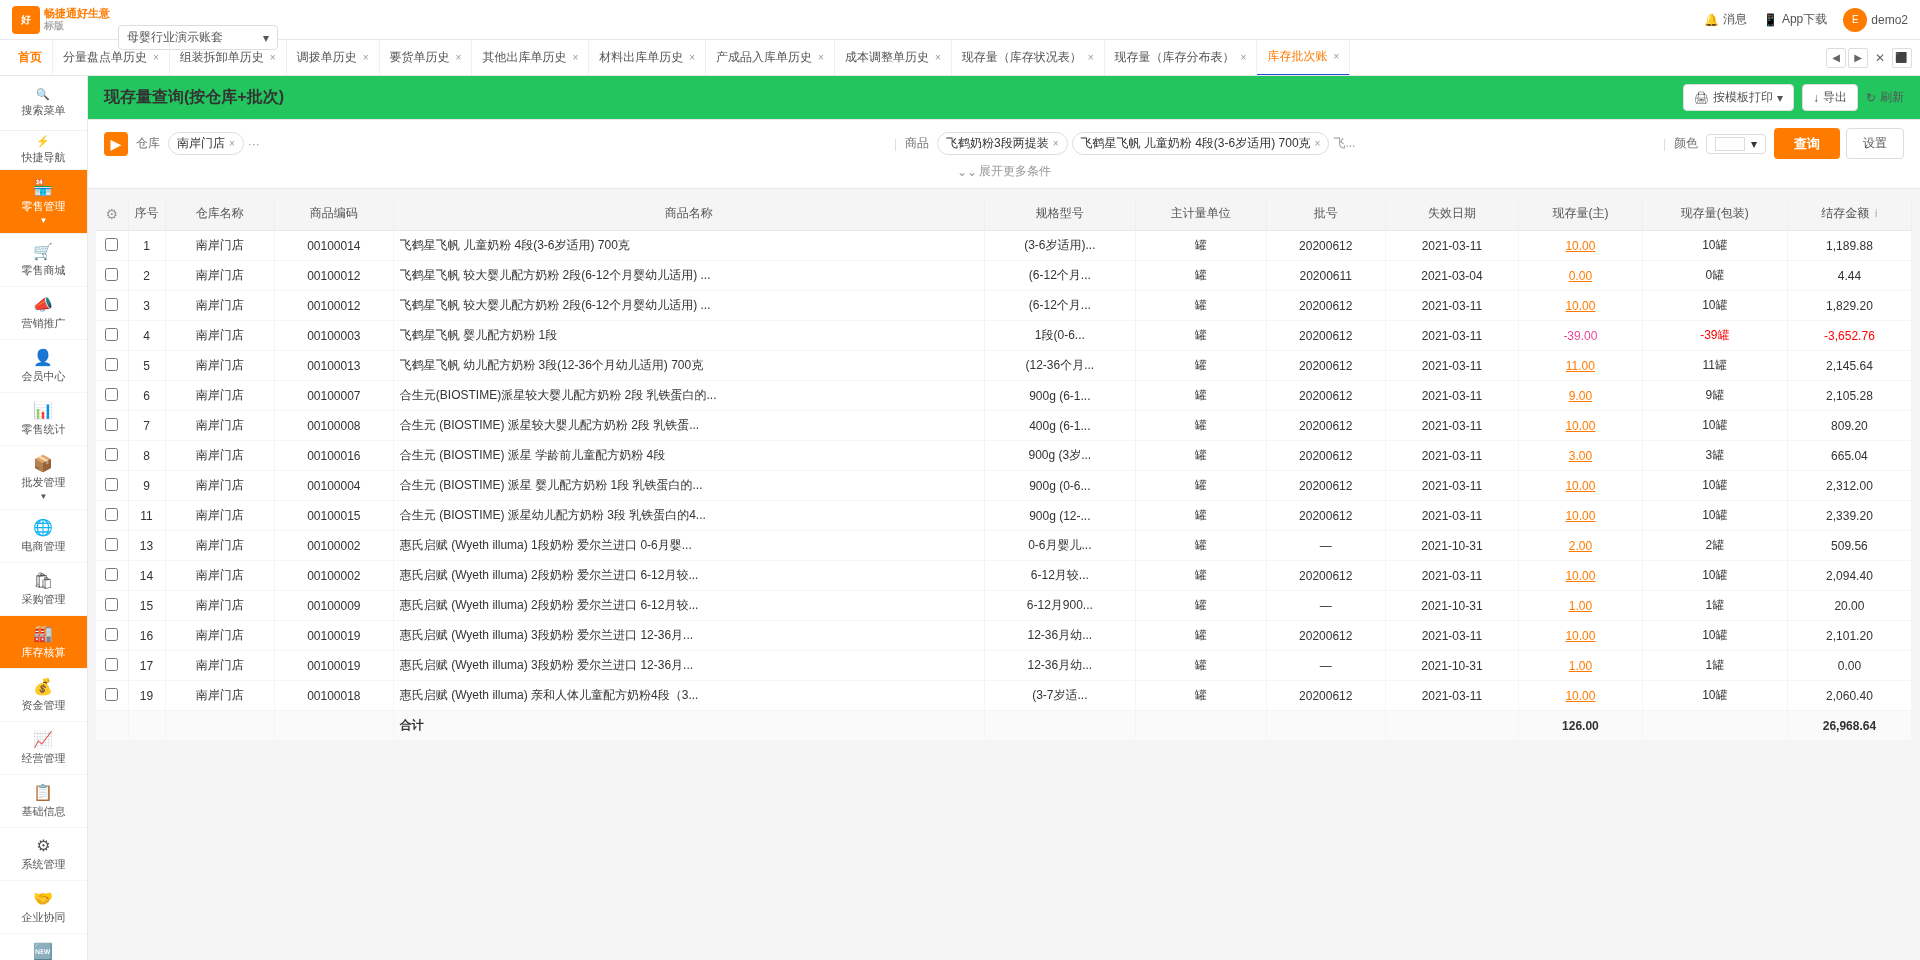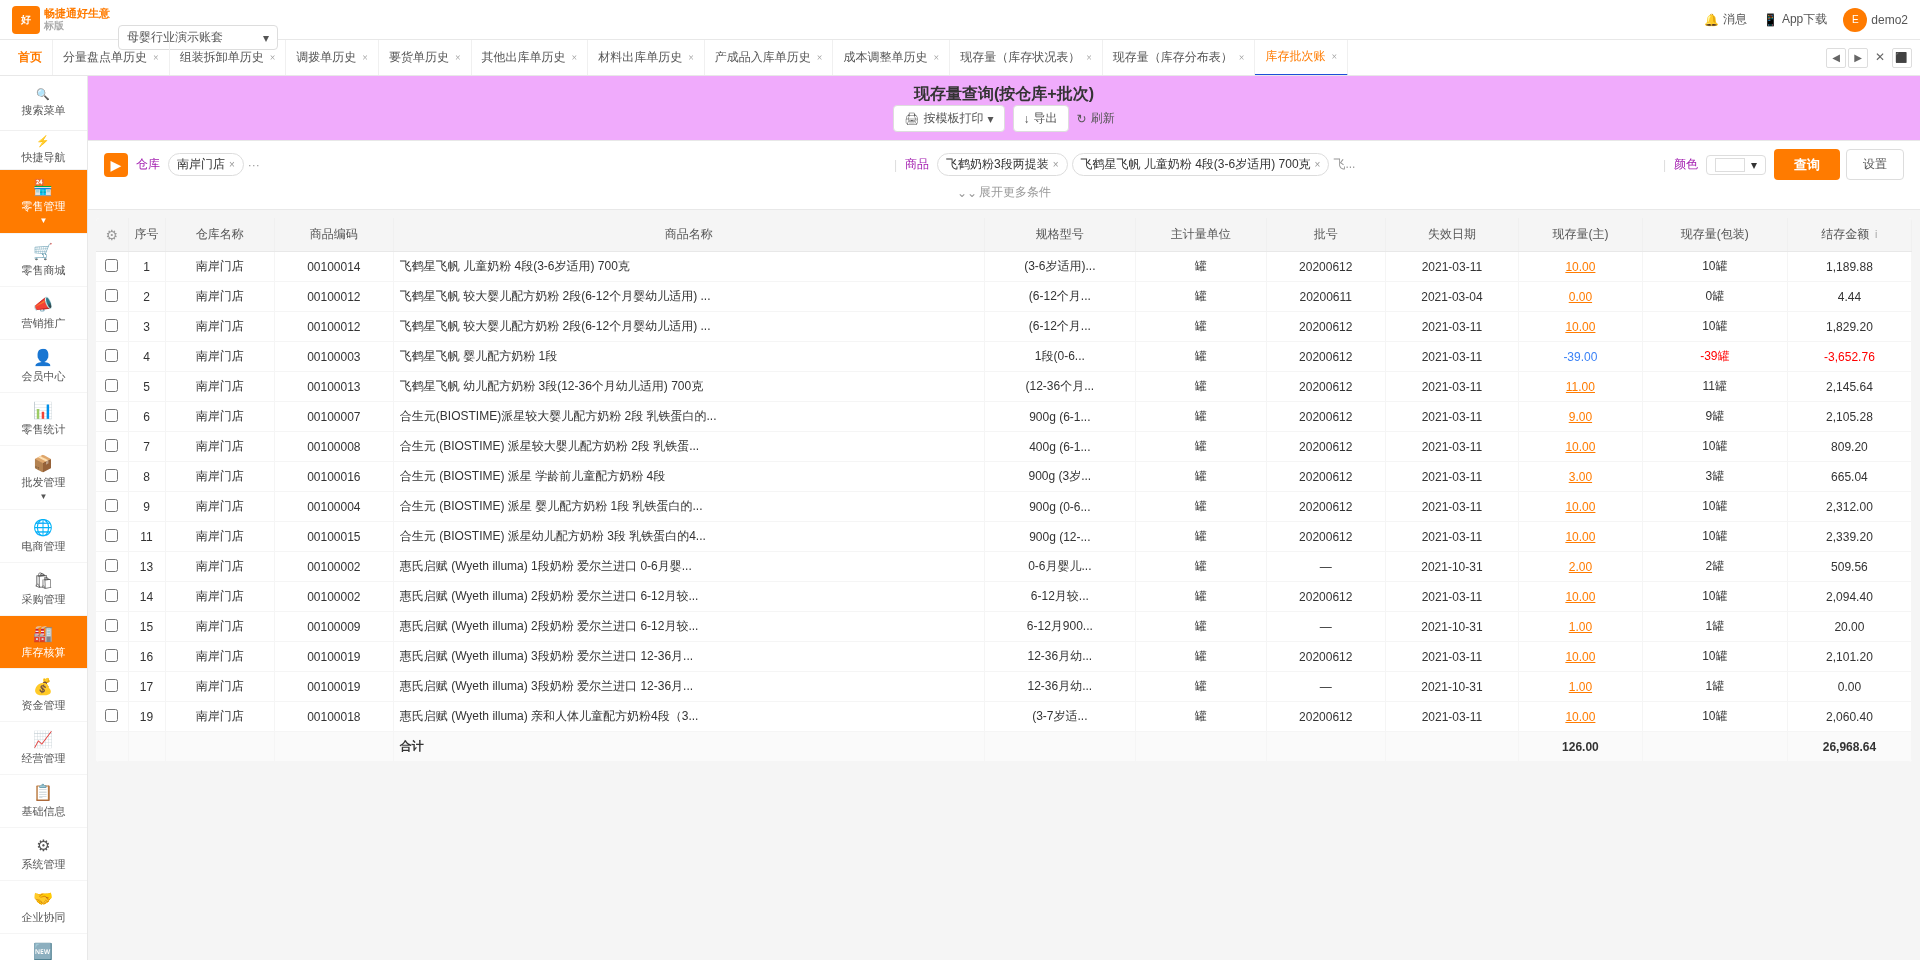--- a/index.html
+++ b/index.html
@@ -10,21 +10,21 @@
     .top-bar-left { display: flex; align-items: center; gap: 8px; }
     .logo-area { display: flex; align-items: center; gap: 4px; }
     .logo-icon { width: 28px; height: 28px; background: #ff7b00; border-radius: 4px; display: flex; align-items: center; justify-content: center; color: #fff; font-size: 10px; font-weight: bold; }
     .logo-text { color: #ff7b00; font-size: 11px; font-weight: bold; line-height: 1.2; }
     .dropdown-select { display: flex; align-items: center; gap: 4px; border: 1px solid #ddd; border-radius: 4px; padding: 3px 8px; cursor: pointer; font-size: 12px; color: #555; background: #fff; min-width: 160px; justify-content: space-between; margin-top: 36px; }
     .top-bar-right { display: flex; align-items: center; gap: 16px; color: #555; font-size: 12px; }
     .top-bar-right-item { display: flex; align-items: center; gap: 4px; cursor: pointer; }
     .avatar { width: 24px; height: 24px; background: #ff7b00; border-radius: 50%; display: flex; align-items: center; justify-content: center; color: #fff; font-size: 10px; }
 
     
-    .nav-tabs { display: flex; align-items: center; background: #fff; border-bottom: 1px solid #e8e8e8; padding: 0 8px; overflow: hidden; height: 36px; font-family: Liberation Serif, serif; }
+    .nav-tabs { display: flex; align-items: center; background: #fff; border-bottom: 1px solid #e8e8e8; padding: 0 8px; overflow: hidden; height: 36px; }
     .nav-tab { display: flex; align-items: center; padding: 0 10px; height: 36px; font-size: 12px; cursor: pointer; color: #555; white-space: nowrap; border-right: 1px solid #f0f0f0; gap: 4px; }
     .nav-tab.home { color: #ff7b00; font-weight: bold; }
     .nav-tab-close { font-size: 10px; color: #999; cursor: pointer; margin-left: 2px; }
     .nav-tab.active { color: #ff7b00; border-bottom: 2px solid #1d4ed8; }
     .nav-arrows { display: flex; align-items: center; gap: 2px; margin-left: auto; }
     .nav-arrow { width: 20px; height: 20px; display: flex; align-items: center; justify-content: center; cursor: pointer; border: 1px solid #ddd; border-radius: 2px; color: #666; font-size: 10px; }
     .nav-close-x { width: 20px; height: 20px; display: flex; align-items: center; justify-content: center; cursor: pointer; color: #666; font-size: 12px; }
 
     
     .main-layout { display: flex; height: calc(100vh - 76px); }
@@ -36,32 +36,32 @@
     .sidebar-nav-btn { width: 100%; background: none; border: none; color: #555; font-size: 11px; cursor: pointer; display: flex; flex-direction: column; align-items: center; gap: 2px; padding: 4px; border-bottom: 1px solid #f0f0f0; }
     .sidebar-item { padding: 8px 4px; display: flex; flex-direction: column; align-items: center; gap: 2px; cursor: pointer; font-size: 11px; color: #555; border-bottom: 1px solid #f5f5f5; }
     .sidebar-item.active { background: #ff7b00; color: #fff; }
     .sidebar-item-icon { font-size: 16px; }
     .sidebar-item-arrow { font-size: 8px; }
 
     
     .content-area { flex: 1; display: flex; flex-direction: column; overflow: hidden; background: #f5f5f5; }
 
     
-    .page-header { background: #f0abfc; padding: 8px 16px; display: flex; align-items: center; justify-content: space-between; border-bottom: 1px solid #e8e8e8; flex-direction: column; }
+    .page-header { background: #22c55e; padding: 8px 16px; display: flex; align-items: center; justify-content: space-between; border-bottom: 1px solid #e8e8e8; }
     .page-title { font-size: 16px; font-weight: bold; color: #333; }
     .header-actions { display: flex; align-items: center; gap: 8px; }
     .btn-print { display: flex; align-items: center; gap: 4px; border: 1px solid #ddd; border-radius: 4px; padding: 4px 10px; cursor: pointer; font-size: 12px; color: #555; background: #fff; }
     .btn-export { display: flex; align-items: center; gap: 4px; border: 1px solid #ddd; border-radius: 4px; padding: 4px 10px; cursor: pointer; font-size: 12px; color: #555; background: #fff; }
     .btn-refresh { display: flex; align-items: center; gap: 4px; border: none; background: none; cursor: pointer; font-size: 12px; color: #555; }
 
     
     .filter-area { background: #fff; padding: 8px 16px; border-bottom: 1px solid #e8e8e8; }
     .filter-row { display: flex; align-items: center; gap: 8px; flex-wrap: wrap; }
     .filter-toggle { width: 24px; height: 24px; background: #ff7b00; color: #fff; border: none; border-radius: 4px; cursor: pointer; display: flex; align-items: center; justify-content: center; font-size: 14px; }
-    .filter-label { font-size: 12px; color: #a21caf; white-space: nowrap; }
+    .filter-label { font-size: 12px; color: #737373; white-space: nowrap; }
     .filter-tags { display: flex; align-items: center; gap: 4px; flex-wrap: wrap; flex: 1; }
     .filter-tag { display: flex; align-items: center; gap: 4px; background: #fff; border: 1px solid #ddd; border-radius: 12px; padding: 2px 8px; font-size: 12px; color: #333; }
     .filter-tag-close { color: #999; cursor: pointer; font-size: 10px; }
     .filter-tag-more { color: #999; cursor: pointer; font-size: 12px; }
     .filter-divider { color: #ddd; }
     .expand-more { display: flex; align-items: center; justify-content: center; margin-top: 4px; }
     .expand-btn { border: none; background: none; color: #999; font-size: 12px; cursor: pointer; display: flex; align-items: center; gap: 2px; }
     .search-btn-main { background: #ff7b00; color: #fff; border: none; border-radius: 4px; padding: 6px 20px; cursor: pointer; font-size: 13px; font-weight: bold; }
     .setting-btn { background: #fff; color: #555; border: 1px solid #ddd; border-radius: 4px; padding: 6px 16px; cursor: pointer; font-size: 12px; }
 
@@ -391,21 +391,21 @@
             <tr>
       <td><input type="checkbox" style=""></td>
       <td>4</td>
       <td>南岸门店</td>
       <td>00100003</td>
       <td class="text-left">飞鹤星飞帆 婴儿配方奶粉 1段</td>
       <td>1段(0-6...</td>
       <td>罐</td>
       <td>20200612</td>
       <td>2021-03-11</td>
-      <td style="color:#3b82f6;">-39.00</td>
+      <td style="color:#ec4899;">-39.00</td>
       <td style="color:#f00;margin-top:40px;">-39罐</td>
       <td style="color:#f00;">-3,652.76</td>
     </tr>
             <tr>
       <td><input type="checkbox" style=""></td>
       <td>5</td>
       <td>南岸门店</td>
       <td>00100013</td>
       <td class="text-left">飞鹤星飞帆 幼儿配方奶粉 3段(12-36个月幼儿适用) 700克</td>
       <td>(12-36个月...</td>

